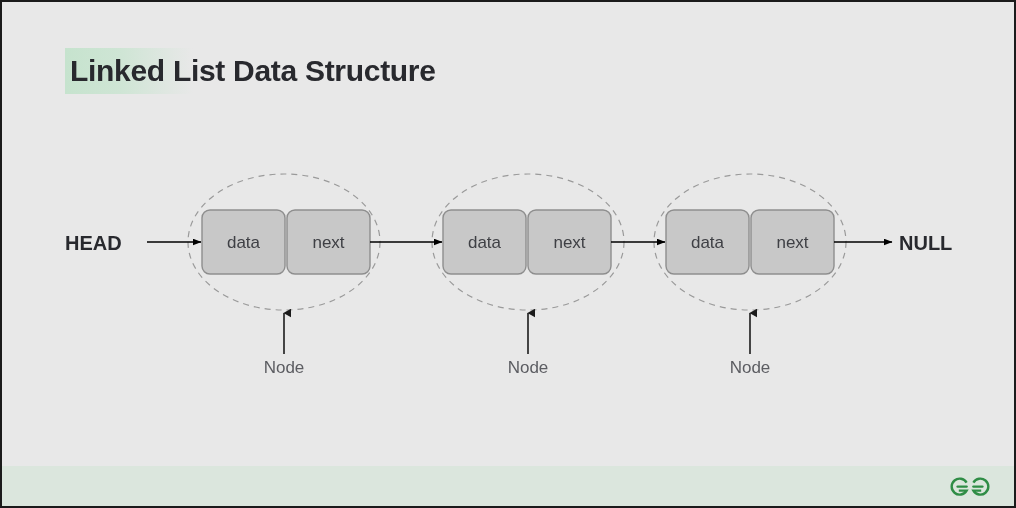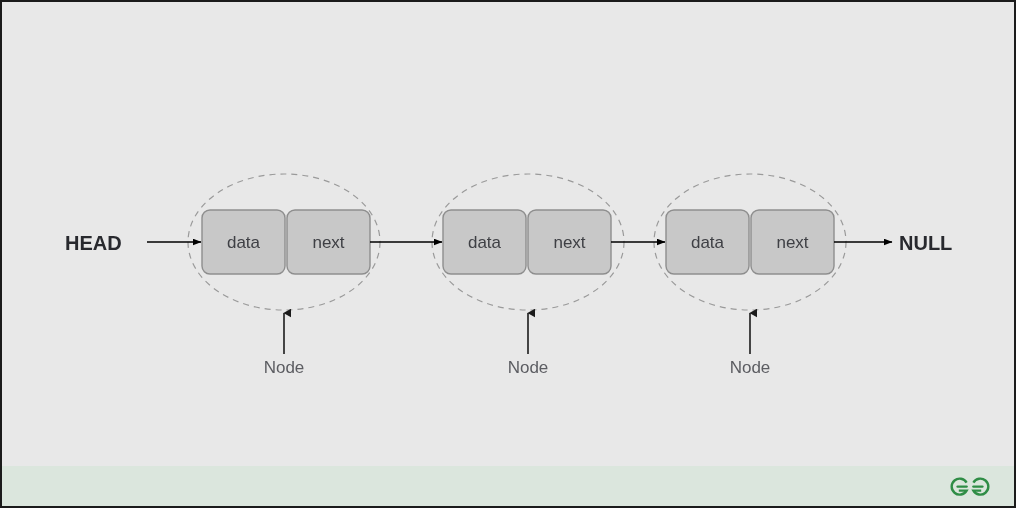--- a/index.html
+++ b/index.html
@@ -87,20 +87,24 @@
     transform: translateY(-50%);
     width: 44px;
     height: 26px;
   }
 </style>
 </head>
 <body>
 
 <div id="slide">
 
+  <div id="title-wrap">
+    <div id="title-highlight"></div>
+    <div id="page-title">Linked List Data Structure</div>
+  </div>
 
   <svg id="diagram" width="1016" height="508" viewBox="0 0 1016 508">
     <defs>
       <marker id="arrowhead" markerWidth="9" markerHeight="7" refX="8.5" refY="3.5" orient="auto" markerUnits="userSpaceOnUse">
         <polygon points="0 0, 9 3.5, 0 7" fill="#000000"></polygon>
       </marker>
       <marker id="arrowhead-up" markerWidth="9" markerHeight="8" refX="4.5" refY="0.6" orient="auto" markerUnits="userSpaceOnUse">
         <polygon points="0 8, 4.5 0, 9 8" fill="#1b1b1b"></polygon>
       </marker>
     </defs>

